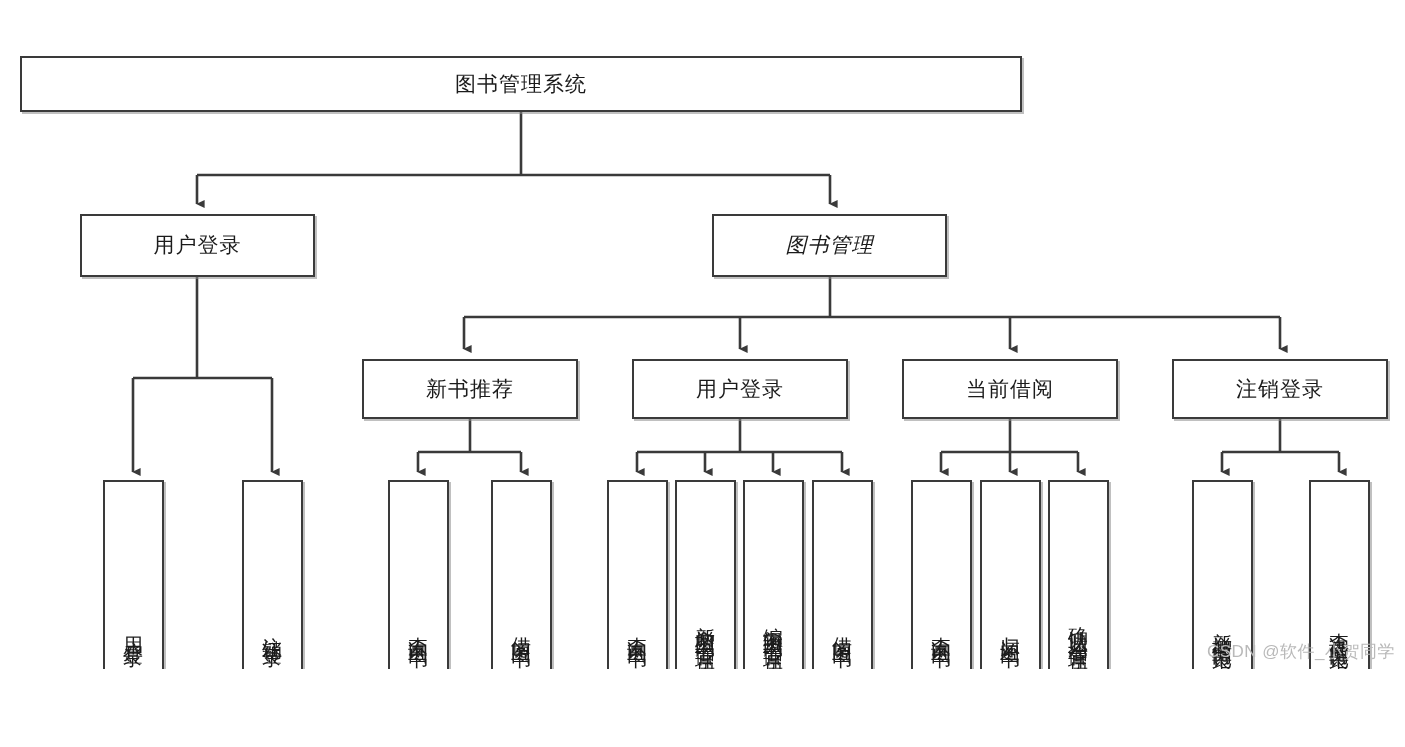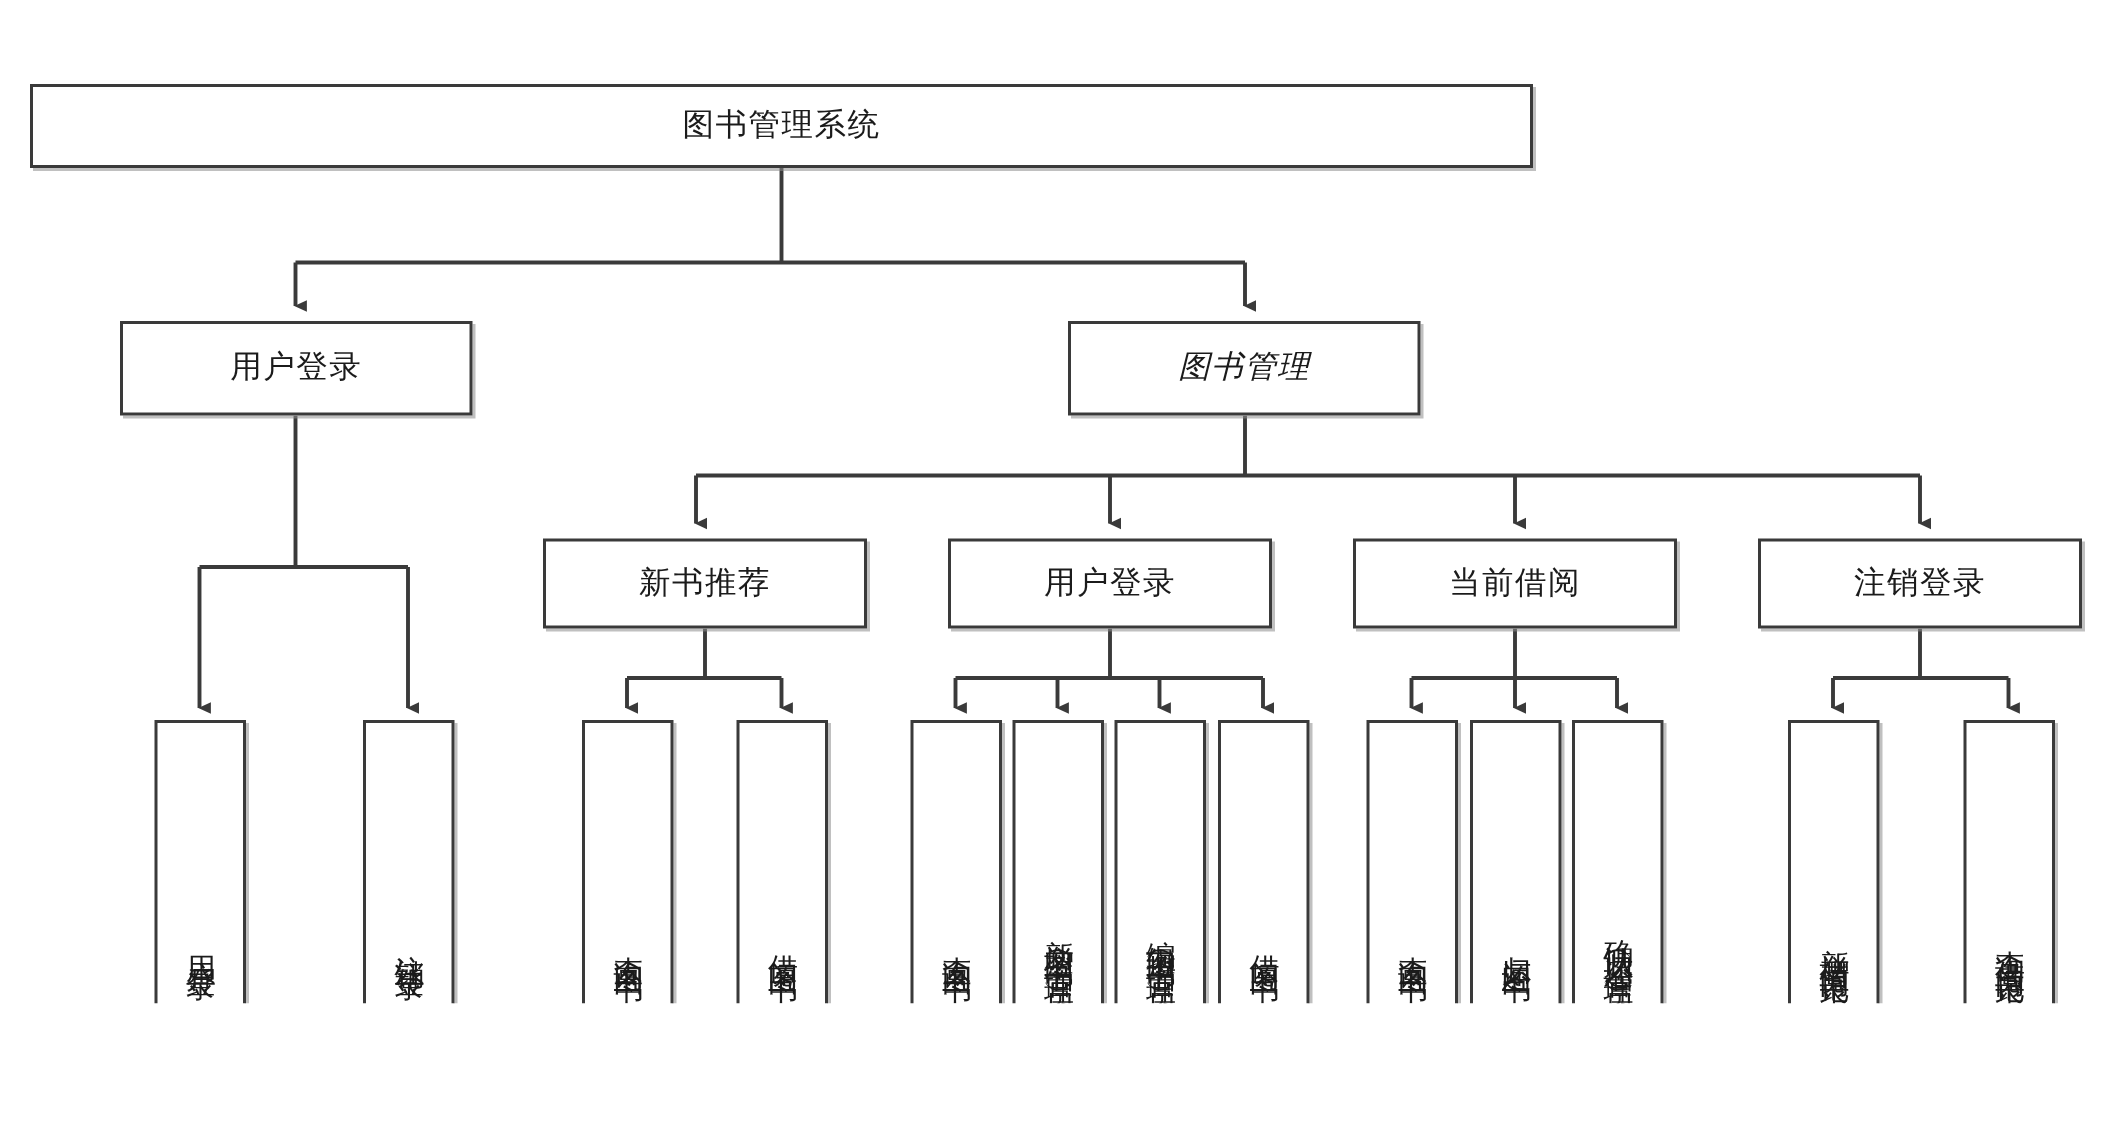--- a/index.html
+++ b/index.html
@@ -184,14 +184,15 @@
     <span class="node-label">确认归还（管理员）</span>
   </div>
 
   <div class="node-box leaf" style="left:1192px; top:436px; width:61px; height:297px;">
     <span class="node-label">新增借阅记录</span>
   </div>
   <div class="node-box leaf" style="left:1309px; top:436px; width:61px; height:297px;">
     <span class="node-label">查询借阅记录</span>
   </div>
 
+  <div id="watermark">CSDN @软件_小贺同学</div>
 
 </div>
 
 </body></html>

